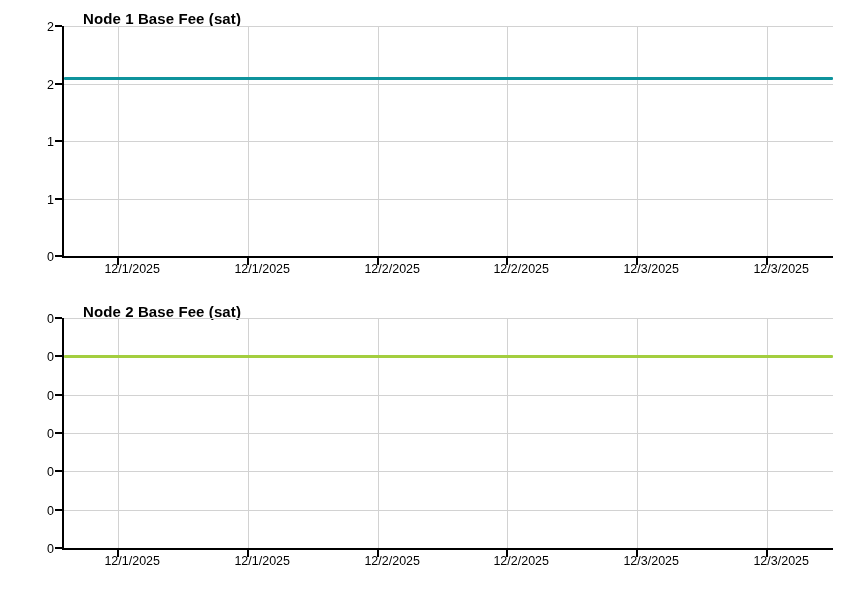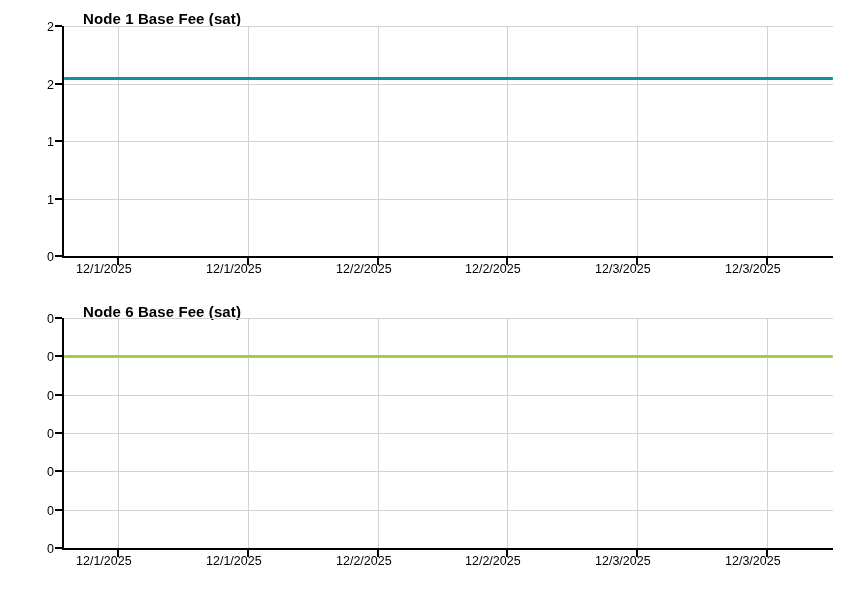--- a/index.html
+++ b/index.html
@@ -28,21 +28,21 @@
   .tick-x { position: absolute; width: 2px; height: 7px; }
   .ylabel {
     position: absolute; width: 50px;
     text-align: right;
     font-size: 12.5px; color: #000000;
     transform: translateY(-50%);
     line-height: 1;
   }
   .xlabel {
     position: absolute; width: 84px;
-    text-align: left;
+    text-align: right;
     font-size: 12.5px; color: #000000;
     white-space: nowrap;
     line-height: 1;
   }
 </style>
 </head>
 <body>
 
 <div class="canvas">
 
@@ -79,21 +79,21 @@
       <div class="xlabel" style="left: 336px; top: 263px; color: rgb(0, 0, 0);">12/2/2025</div>
       <div class="tick-x" style="left: 506px; top: 258px; background: rgb(0, 0, 0);"></div>
       <div class="xlabel" style="left: 465px; top: 263px; color: rgb(0, 0, 0);">12/2/2025</div>
       <div class="tick-x" style="left: 636px; top: 258px; background: rgb(0, 0, 0);"></div>
       <div class="xlabel" style="left: 595px; top: 263px; color: rgb(0, 0, 0);">12/3/2025</div>
       <div class="tick-x" style="left: 766px; top: 258px; background: rgb(0, 0, 0);"></div>
       <div class="xlabel" style="left: 725px; top: 263px; color: rgb(0, 0, 0);">12/3/2025</div>
     </section>
 
   <section class="chart">
-    <h2 class="chart-title" style="left:75px; top:295px;">Node 6 Base Fee (sat)</h2>
+    <h2 class="chart-title" style="left:75px; top:295px;">Node 2 Base Fee (sat)</h2>
     <div class="plot" style="left: 62px; top: 318px; width: 769px; height: 230px; border-left: 2px solid rgb(0, 0, 0); border-bottom: 2px solid rgb(0, 0, 0);">
         <div class="gridline-h" style="top: 0px; background: rgb(210, 210, 210);"></div>
         <div class="gridline-h" style="top: 38px; background: rgb(210, 210, 210);"></div>
         <div class="gridline-h" style="top: 77px; background: rgb(210, 210, 210);"></div>
         <div class="gridline-h" style="top: 115px; background: rgb(210, 210, 210);"></div>
         <div class="gridline-h" style="top: 153px; background: rgb(210, 210, 210);"></div>
         <div class="gridline-h" style="top: 192px; background: rgb(210, 210, 210);"></div>
         <div class="gridline-v" style="left: 54px; background: rgb(210, 210, 210);"></div>
         <div class="gridline-v" style="left: 184px; background: rgb(210, 210, 210);"></div>
         <div class="gridline-v" style="left: 314px; background: rgb(210, 210, 210);"></div>

